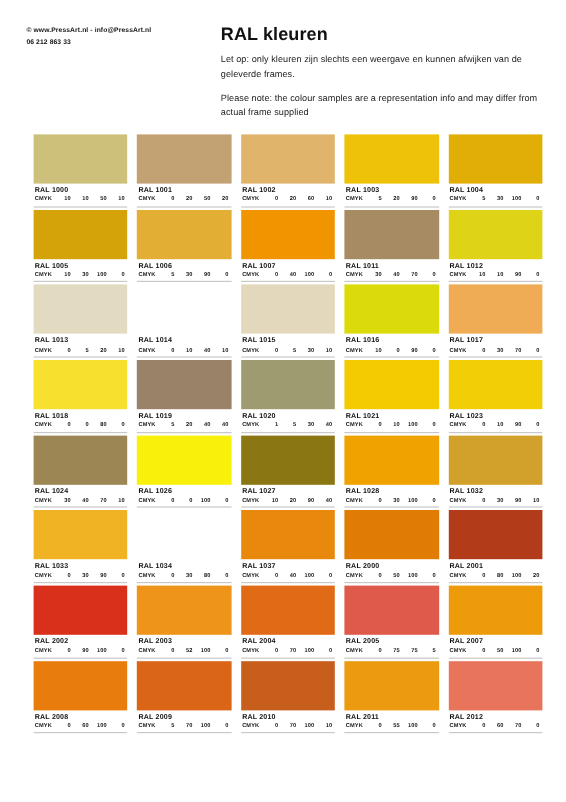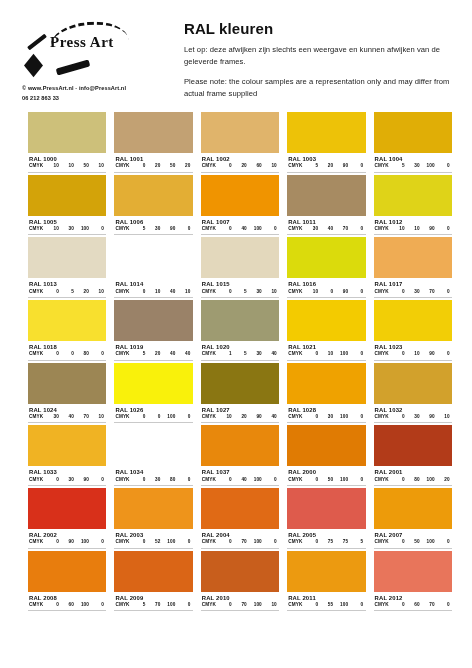--- a/index.html
+++ b/index.html
@@ -51,37 +51,30 @@
   .cmyk .v{width:15px;flex:0 0 15px;text-align:right;}
 </style>
 </head>
 <body>
 
 <div class="page">
 
   <div class="header">
 
     <div class="brand">
-      <div class="logo-box">
-        <span class="logo-swoosh"></span>
-        <span class="logo-slash"></span>
-        <span class="logo-name">Press Art</span>
-        <span class="logo-diamond"></span>
-        <span class="logo-dash"></span>
-      </div>
       <div class="contact">
         <div>© www.PressArt.nl - info@PressArt.nl</div>
         <div>06 212 863 33</div>
       </div>
     </div>
 
     <div class="intro">
       <h1>RAL kleuren</h1>
-      <p>Let op: deze afwijken zijn slechts een weergave en kunnen afwijken van de geleverde frames.</p>
-      <p>Please note: the colour samples are a representation only and may differ from actual frame supplied</p>
+      <p>Let op: only kleuren zijn slechts een weergave en kunnen afwijken van de geleverde frames.</p>
+      <p>Please note: the colour samples are a representation info and may differ from actual frame supplied</p>
     </div>
 
   </div>
 
   <div class="grid" id="swatch-grid">
       <div class="cell">
         <span class="chip" style="background: rgb(205, 192, 122);"></span>
         <div class="meta">
           <div class="ral">RAL 1000</div>
           <div class="cmyk">

